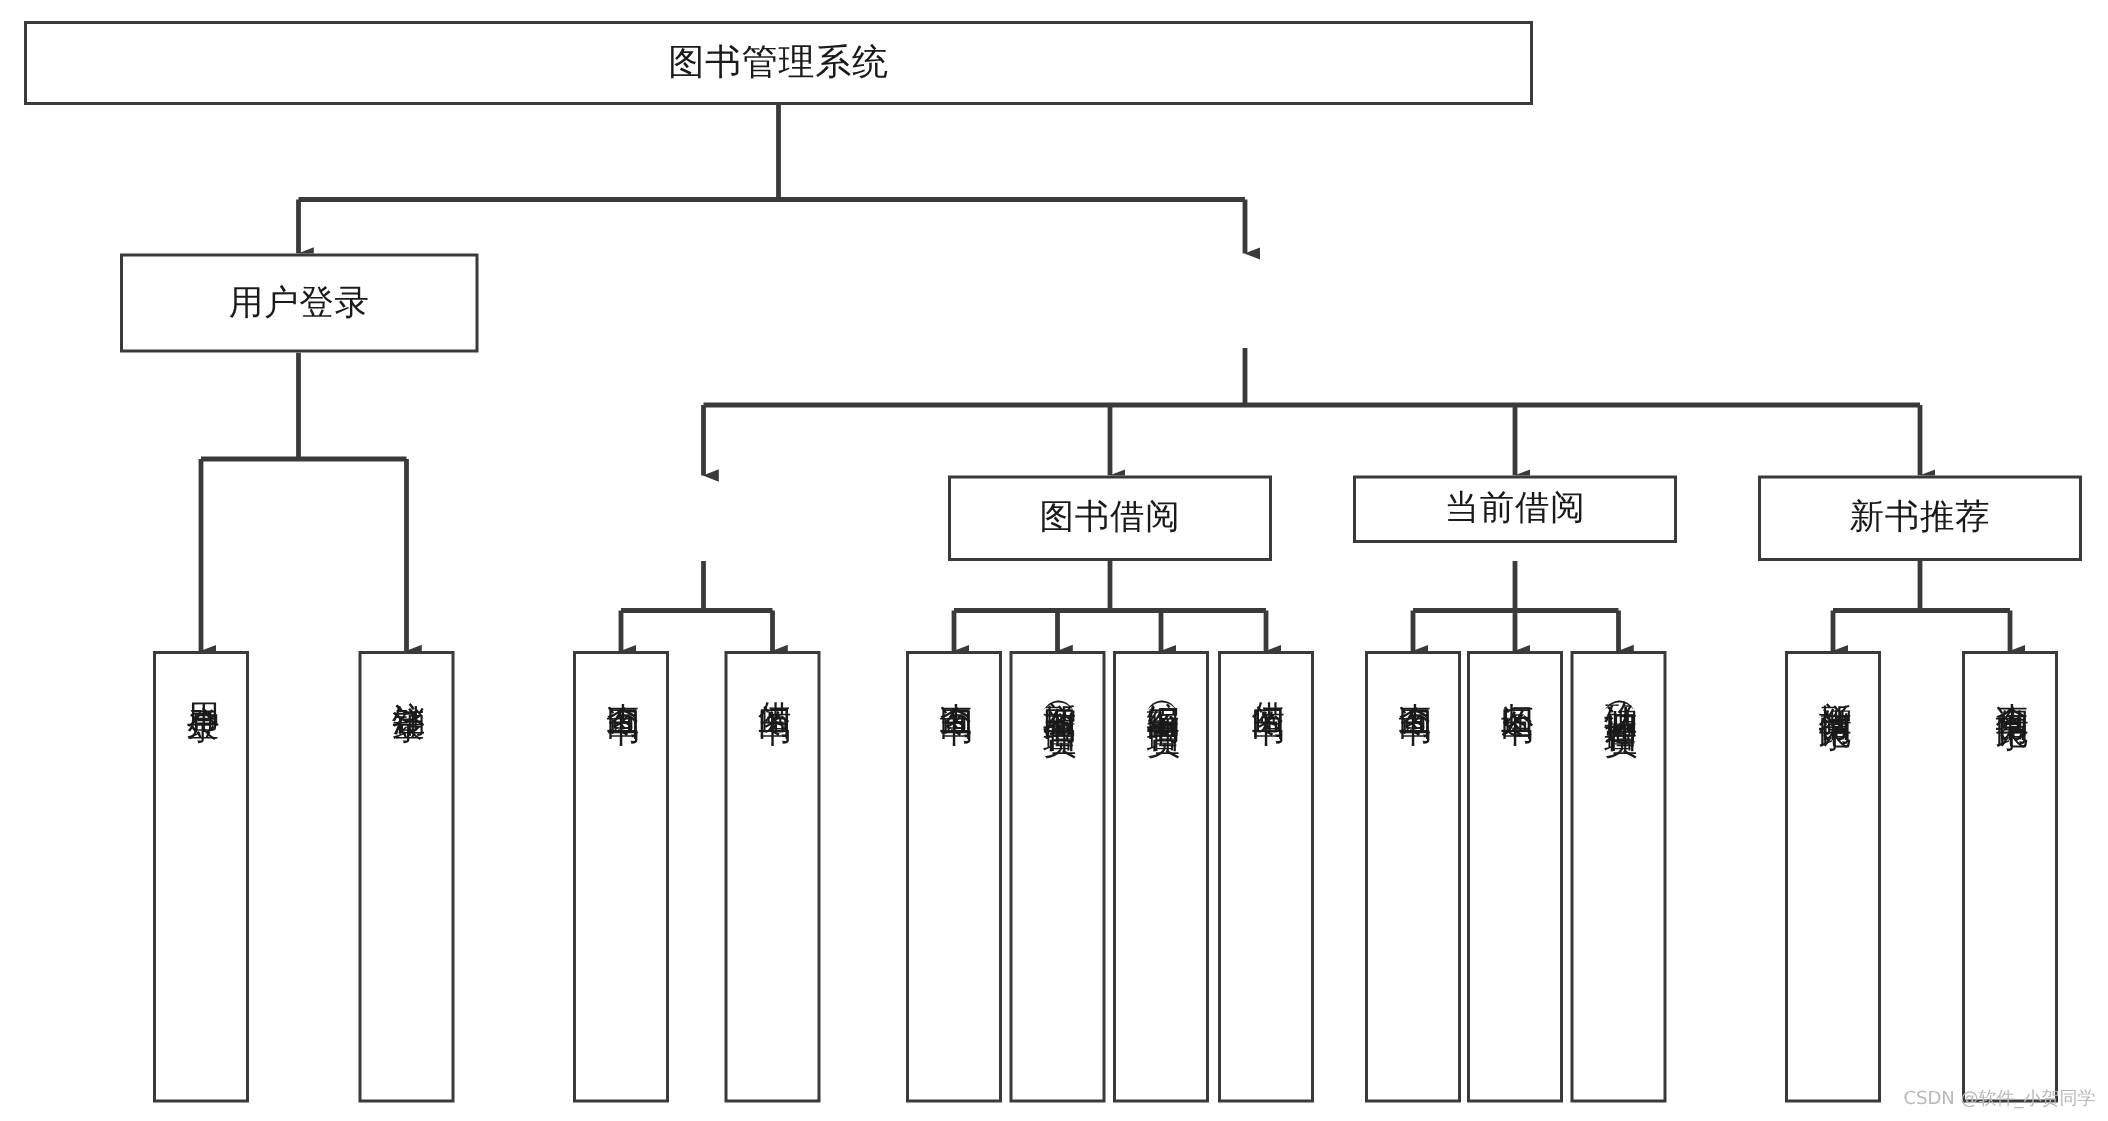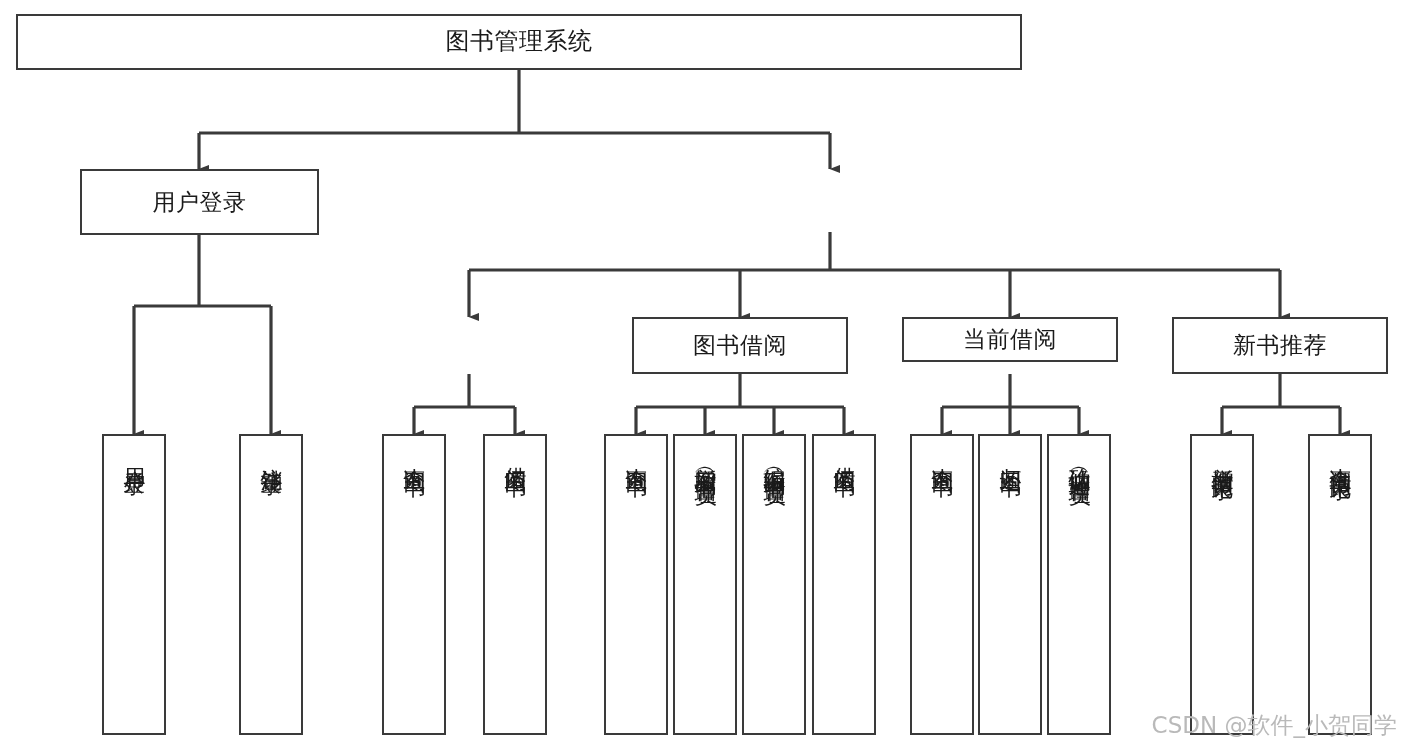--- a/index.html
+++ b/index.html
@@ -61,21 +61,21 @@
     text-orientation: upright;
     font-size: 22px;
     line-height: 1.04;
     letter-spacing: 2.5px;
     white-space: nowrap;
   }
   #watermark {
     position: absolute;
     right: 8px;
     bottom: 6px;
-    font-size: 23px;
+    font-size: 12px;
     color: #b9b9b9;
     z-index: 20;
     white-space: nowrap;
     font-family: "DejaVu Sans", "Liberation Sans", sans-serif;
   }
 </style>
 </head>
 <body>
 
 <div id="diagram-root">

